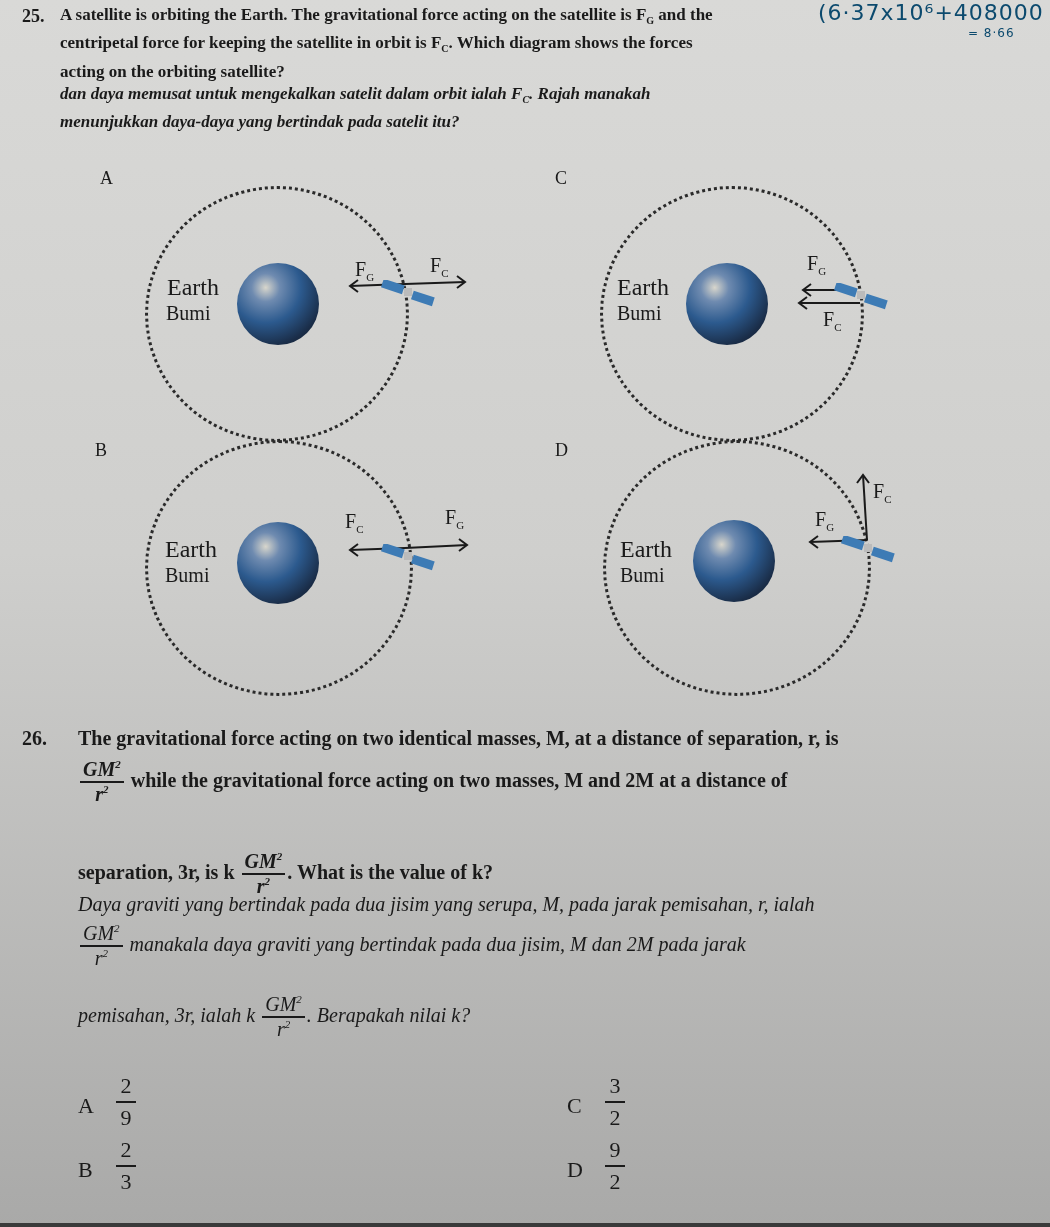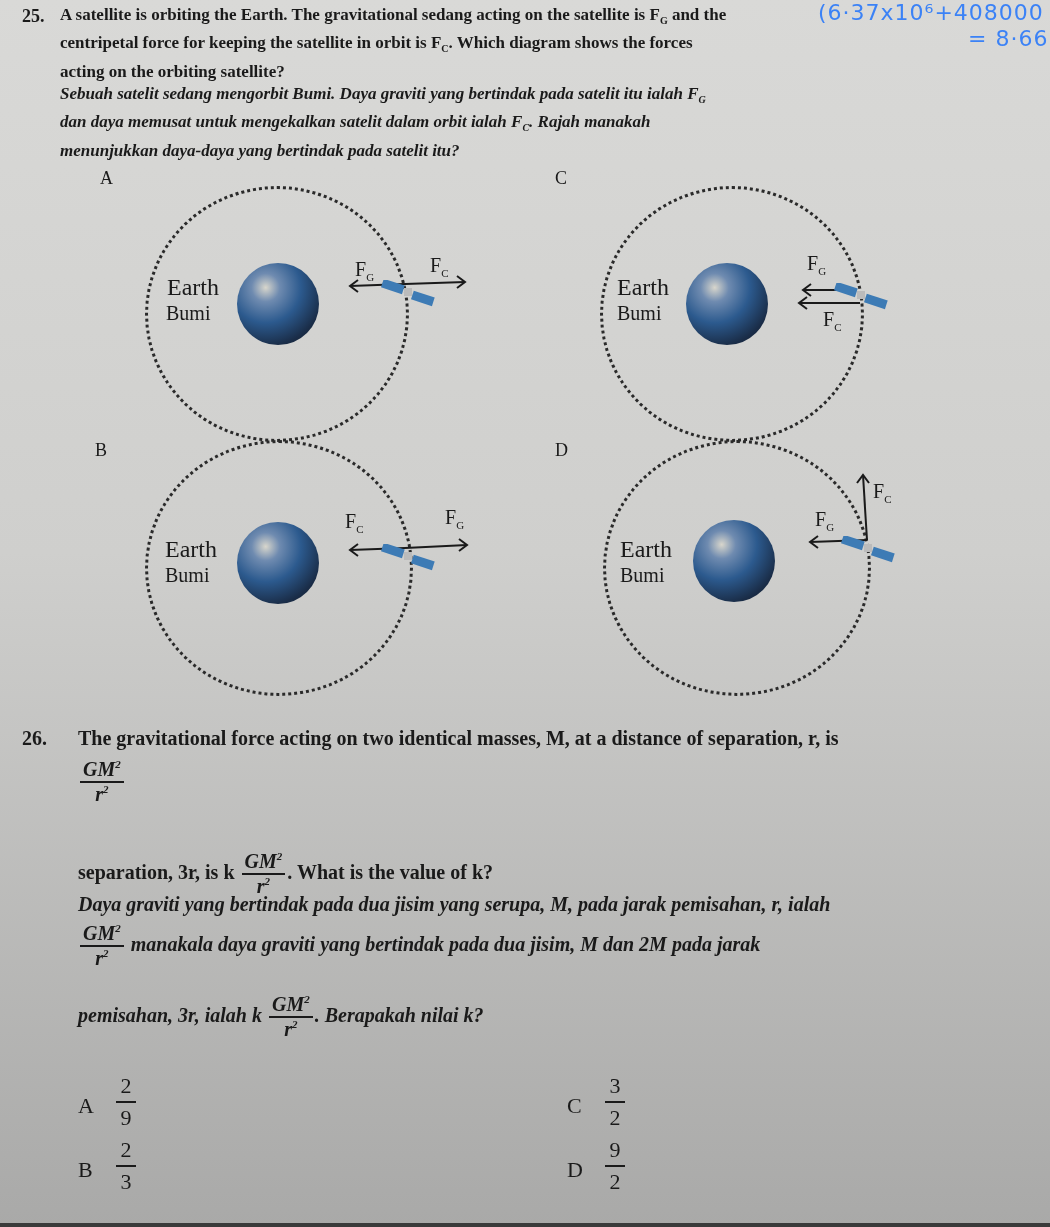--- a/index.html
+++ b/index.html
@@ -2,61 +2,60 @@
 <html><head>
 <meta charset="utf-8">
 <style>
   html, body { margin: 0; padding: 0; }
   body {
     width: 1050px; height: 1227px; overflow: hidden; position: relative;
     background: linear-gradient(180deg, #d9d9d7 0%, #cfcfcd 45%, #a9a9a8 100%);
     font-family: "Liberation Serif", serif; color: #1a1a1a;
   }
   .bottom-border { position: absolute; left: 0; right: 0; bottom: 0; height: 4px; background: #3a3a3a; }
-  .handwritten { position: absolute; font-family: "DejaVu Sans", sans-serif; color: #3b82f6; font-size: 22px; letter-spacing: 1px; }
+  .handwritten { position: absolute; font-family: "DejaVu Sans", sans-serif; color: #0c4a6e; font-size: 22px; letter-spacing: 1px; }
   .qnum { position: absolute; font-weight: bold; font-size: 18px; }
   .q25-text { position: absolute; left: 60px; top: 4px; width: 900px; font-size: 17px; line-height: 22px; font-weight: bold; }
   .q25-text .ms { font-style: italic; font-weight: bold; }
   .diagram { position: absolute; width: 440px; height: 270px; }
   .diagram .letter { position: absolute; left: 0; top: 0; font-size: 18px; }
   .orbit { position: absolute; border: 3px dotted #2a2a2a; border-radius: 50%; }
   .earth {
     position: absolute; width: 82px; height: 82px; border-radius: 50%;
     background: radial-gradient(circle at 35% 30%, #d8d6cc 0%, #6f8bb0 18%, #2c5a8e 45%, #1a2d48 75%, #0d1522 100%);
   }
   .lbl-earth { position: absolute; font-size: 24px; }
   .lbl-bumi { position: absolute; font-size: 20px; }
   .force { position: absolute; font-size: 20px; }
   .force sub { font-size: 11px; }
   svg.arrow { position: absolute; overflow: visible; }
   .sat { position: absolute; }
   .q26 { position: absolute; left: 78px; font-size: 20px; }
   .q26.bold { font-weight: bold; }
-  .q26.it { font-style: italic; font-weight: bold; }
+  .q26.it { font-style: italic; font-weight: normal; }
   .frac { display: inline-block; vertical-align: middle; text-align: center; font-style: italic; margin: 0 2px; }
   .frac .num { display: block; border-bottom: 2px solid #1a1a1a; padding: 0 3px; }
   .frac .den { display: block; }
   .frac sup { font-size: 11px; }
   .opt { position: absolute; font-size: 22px; }
   .opt .optfrac { position: absolute; left: 38px; top: -22px; text-align: center; width: 20px; }
   .opt .optfrac .n { display: block; border-bottom: 2px solid #1a1a1a; line-height: 30px; }
   .opt .optfrac .d { display: block; line-height: 30px; }
 </style>
 </head>
 <body>
 
 <div class="handwritten" style="left:818px; top:0px;">(6·37x10⁶+408000</div>
-<div class="handwritten" style="left:968px; top:26px; font-size:22px;">= 8·66</div>
+<div class="handwritten" style="left:968px; top:26px; font-size:12px;">= 8·66</div>
 
 <div class="qnum" style="left:22px; top:6px;">25.</div>
 <div class="q25-text">
-  <div><span>A satellite is orbiting the Earth. The gravitational sedang acting on the satellite is F</span><sub style="font-size:10px">G</sub> and the</div>
+  <div><span>A satellite is orbiting the Earth. The gravitational force acting on the satellite is F</span><sub style="font-size:10px">G</sub> and the</div>
   <div><span>centripetal force for keeping the satellite in orbit is F</span><sub style="font-size:10px">C</sub>. Which diagram shows the forces</div>
   <div>acting on the orbiting satellite?</div>
-  <div class="ms"><span>Sebuah satelit sedang mengorbit Bumi. Daya graviti yang bertindak pada satelit itu ialah F</span><sub style="font-size:10px">G</sub></div>
   <div class="ms"><span>dan daya memusat untuk mengekalkan satelit dalam orbit ialah F</span><sub style="font-size:10px">C</sub>. Rajah manakah</div>
   <div class="ms">menunjukkan daya-daya yang bertindak pada satelit itu?</div>
 </div>
 
 <div class="diagram" style="left:100px; top:168px;">
   <div class="letter">A</div>
   <div class="orbit" style="left:45px; top:18px; width:258px; height:250px;"></div>
   <div class="lbl-earth" style="left:67px; top:106px;">Earth</div>
   <div class="lbl-bumi" style="left:66px; top:134px;">Bumi</div>
   <div class="earth" style="left:137px; top:95px;"></div>
@@ -135,20 +134,21 @@
     <rect x="2" y="2" width="22" height="9" fill="#3d7bb5" transform="rotate(18 13 6)"></rect>
     <rect x="24" y="8" width="8" height="8" fill="#bbb"></rect>
     <rect x="32" y="14" width="22" height="9" fill="#3d7bb5" transform="rotate(18 43 18)"></rect>
   </svg>
 </div>
 
 <div class="qnum" style="left:22px; top:727px; font-size:20px;">26.</div>
 <div class="q26 bold" style="top:727px;">The gravitational force acting on two identical masses, M, at a distance of separation, r, is</div>
 <div class="q26 bold" style="top:758px;">
   <span class="frac"><span class="num"><span>GM</span><sup>2</sup></span><span class="den"><span>r</span><sup>2</sup></span></span>
+  <span>while the gravitational force acting on two masses, M and 2M at a distance of</span>
 </div>
 <div class="q26 bold" style="top:830px;margin-top:20px;">
   <span>separation, 3r, is k</span>
   <span class="frac"><span class="num"><span>GM</span><sup>2</sup></span><span class="den"><span>r</span><sup>2</sup></span></span><span>. What is the value of k?</span>
 </div>
 
 <div class="q26 it" style="top:893px;">Daya graviti yang bertindak pada dua jisim yang serupa, M, pada jarak pemisahan, r, ialah</div>
 <div class="q26 it" style="top:922px;">
   <span class="frac"><span class="num"><span>GM</span><sup>2</sup></span><span class="den"><span>r</span><sup>2</sup></span></span>
   <span>manakala daya graviti yang bertindak pada dua jisim, M dan 2M pada jarak</span>

